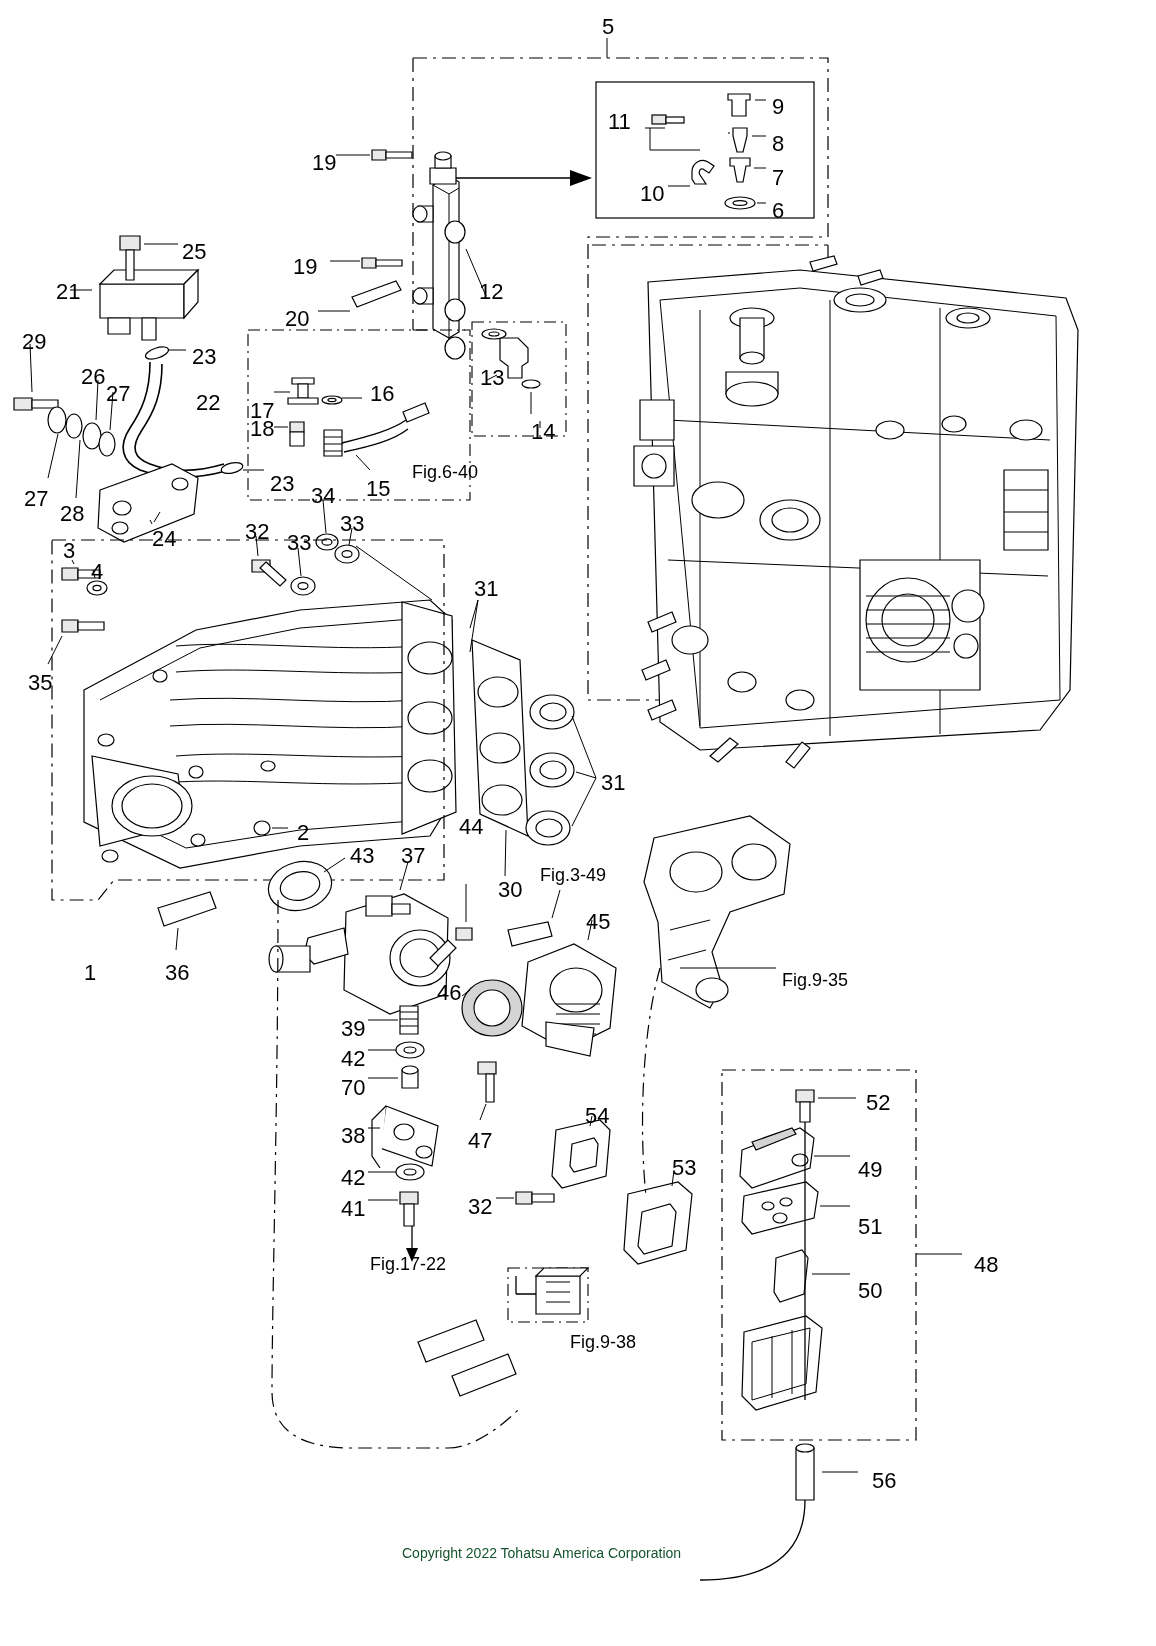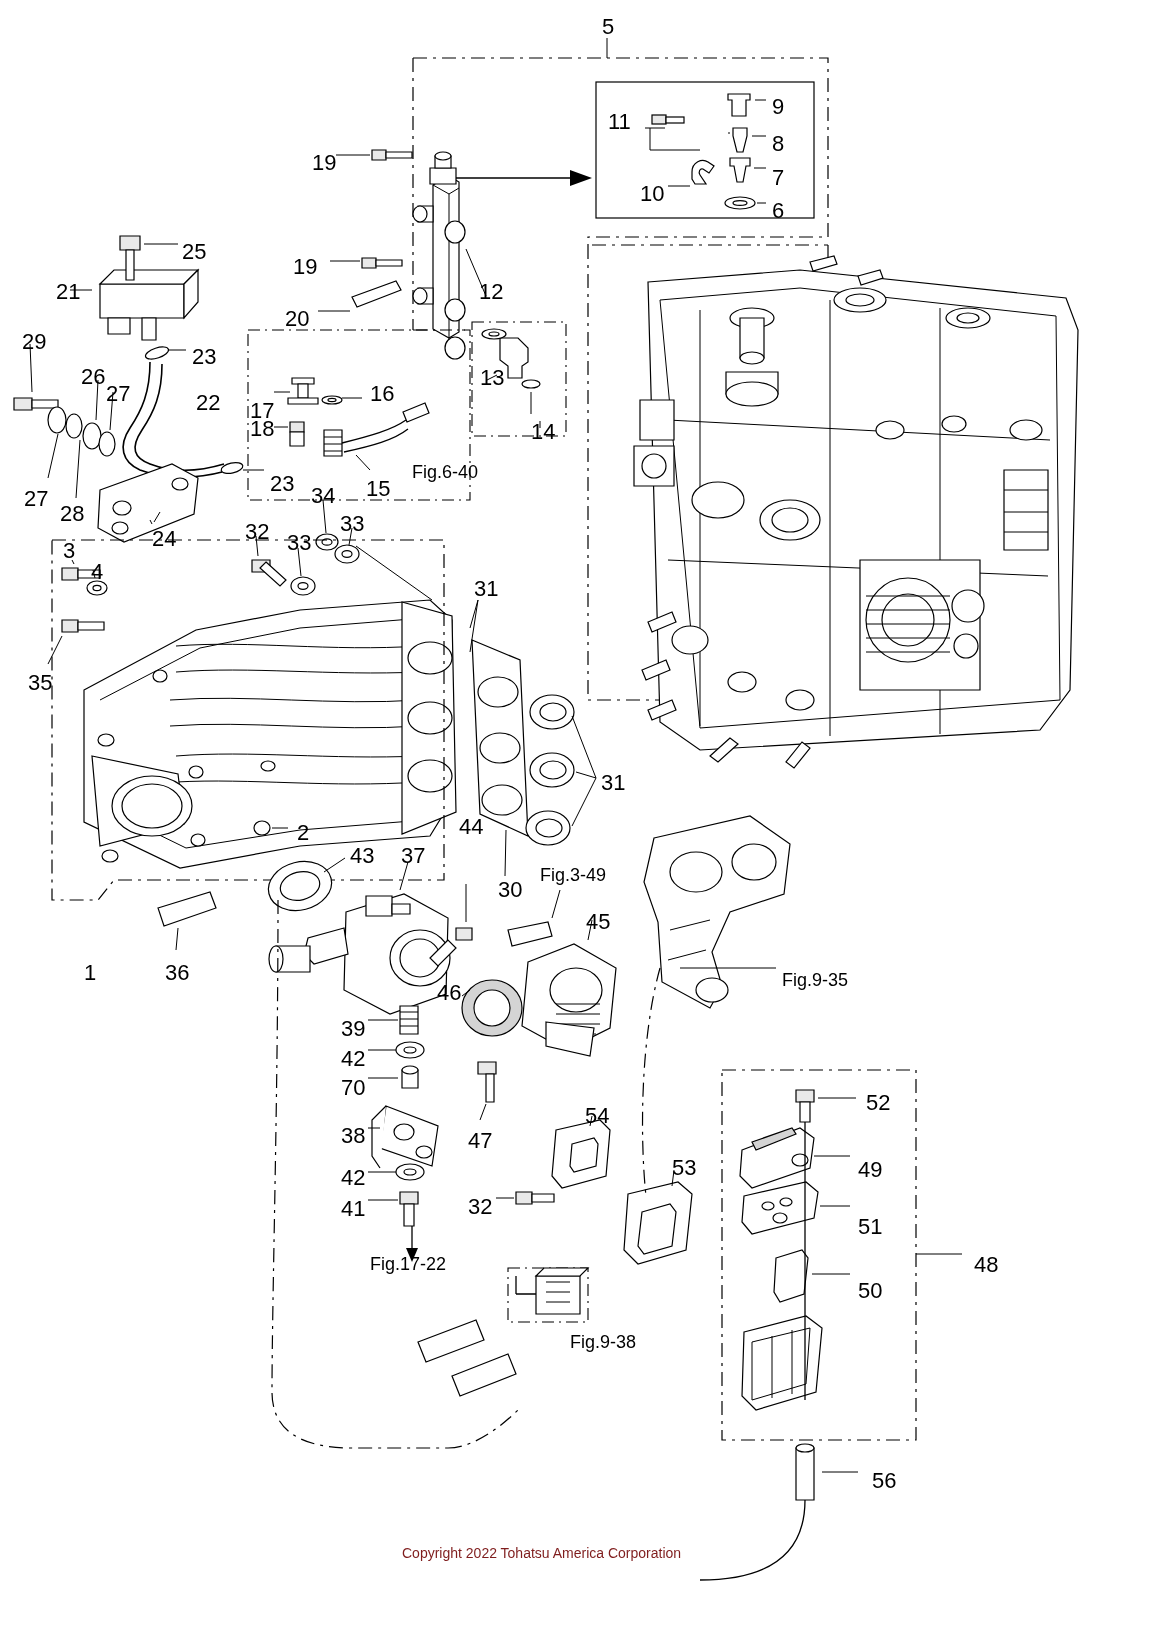--- a/index.html
+++ b/index.html
@@ -2,21 +2,21 @@
 <html><head>
 <meta charset="utf-8">
 <style>
   html,body{margin:0;padding:0;background:#ffffff;}
   body{width:1156px;height:1646px;position:relative;overflow:hidden;
        font-family:"Liberation Sans", sans-serif;color:#000;}
   #sheet{position:absolute;left:0;top:0;width:1156px;height:1646px;}
   .callout{position:absolute;font-size:22px;font-weight:400;color:#000;white-space:nowrap;
            line-height:1;letter-spacing:0px;}
   .figref{position:absolute;font-size:18px;color:#000;white-space:nowrap;line-height:1;}
-  .copyright{position:absolute;font-size:14px;color:#7f1d1d;white-space:nowrap;}
+  .copyright{position:absolute;font-size:14px;color:#14532d;white-space:nowrap;}
   svg{position:absolute;left:0;top:0;}
   .ln{stroke:#000;stroke-width:1.3;fill:none;}
   .ln2{stroke:#000;stroke-width:1.6;fill:none;}
   .thin{stroke:#000;stroke-width:1;fill:none;}
   .dash{stroke:#000;stroke-width:1.2;fill:none;stroke-dasharray:14 6 3 6;}
   .dash2{stroke:#000;stroke-width:1.1;fill:none;stroke-dasharray:12 5 2 5;}
   .fillw{fill:#ffffff;stroke:#000;stroke-width:1.2;}
   .fillg{fill:#e9e9e9;stroke:#000;stroke-width:1.2;}
   .fillgg{fill:#d4d4d4;stroke:#000;stroke-width:1.2;}
   .fillk{fill:#000;}

